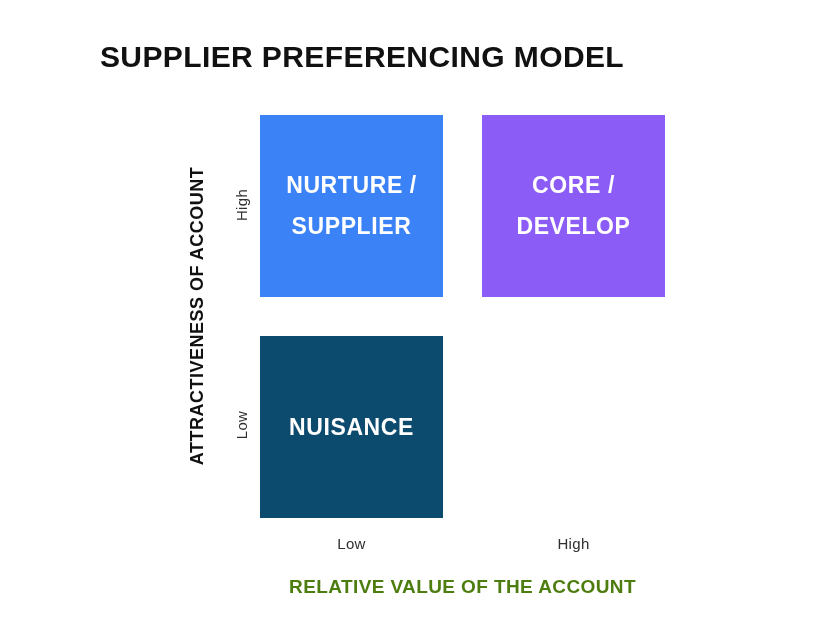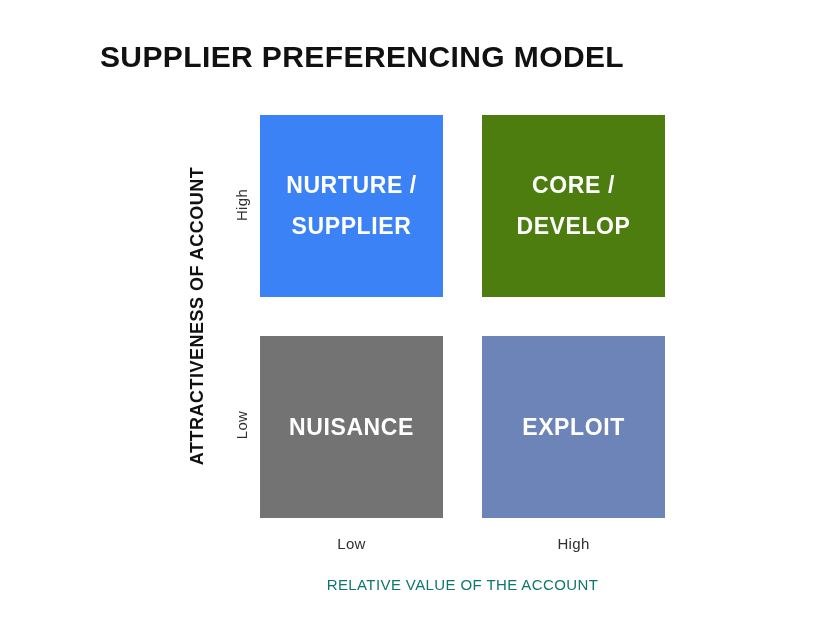--- a/index.html
+++ b/index.html
@@ -85,24 +85,24 @@
     letter-spacing: 0.3px;
   }
   .x-tick.low  { left: 260px; }
   .x-tick.high { left: 482px; }
   .x-axis-title {
     position: absolute;
     left: 260px;
     top: 576px;
     width: 405px;
     text-align: center;
-    font-size: 15px;
-    font-weight: 400;
+    font-size: 19px;
+    font-weight: 700;
     letter-spacing: 0.4px;
-    color: #0f766e;
+    color: #4d7c0f;
     white-space: nowrap;
   }
   .logo {
     position: absolute;
     left: 770px;
     top: 572px;
     width: 56px;
     height: 48px;
   }
   .logo .bracket-top {
@@ -149,38 +149,33 @@
 
   <div class="grid">
 
     <div class="cell" style="background: #3b82f6;">
       <div class="qlines">
         <span>NURTURE /</span>
         <span>SUPPLIER</span>
       </div>
     </div>
 
-    <div class="cell" style="background: #4d7c0f;">
+    <div class="cell" style="background: #8b5cf6;">
       <div class="qlines">
         <span>CORE /</span>
         <span>DEVELOP</span>
       </div>
     </div>
 
-    <div class="cell" style="background: #737373;">
+    <div class="cell" style="background: #0c4a6e;">
       <div class="qlines">
         <span>NUISANCE</span>
       </div>
     </div>
 
-    <div class="cell" style="background: rgb(108, 132, 184);">
-      <div class="qlines">
-        <span>EXPLOIT</span>
-      </div>
-    </div>
 
   </div>
 
   <div class="x-tick low">Low</div>
   <div class="x-tick high">High</div>
   <div class="x-axis-title">RELATIVE VALUE OF THE ACCOUNT</div>
 
   <div class="logo" style="color: rgb(28, 61, 148);">
     <div class="bracket-top"></div>
     <div class="bracket-bottom"></div>

